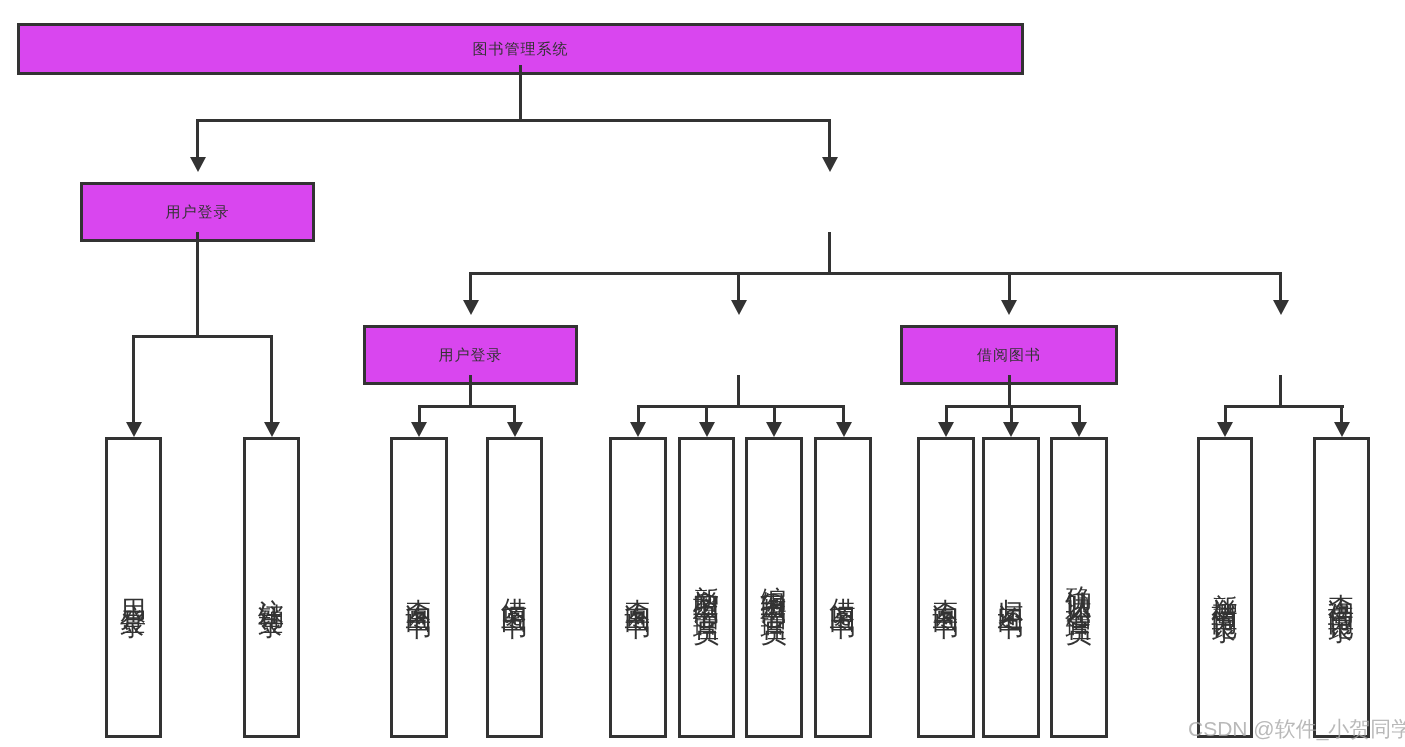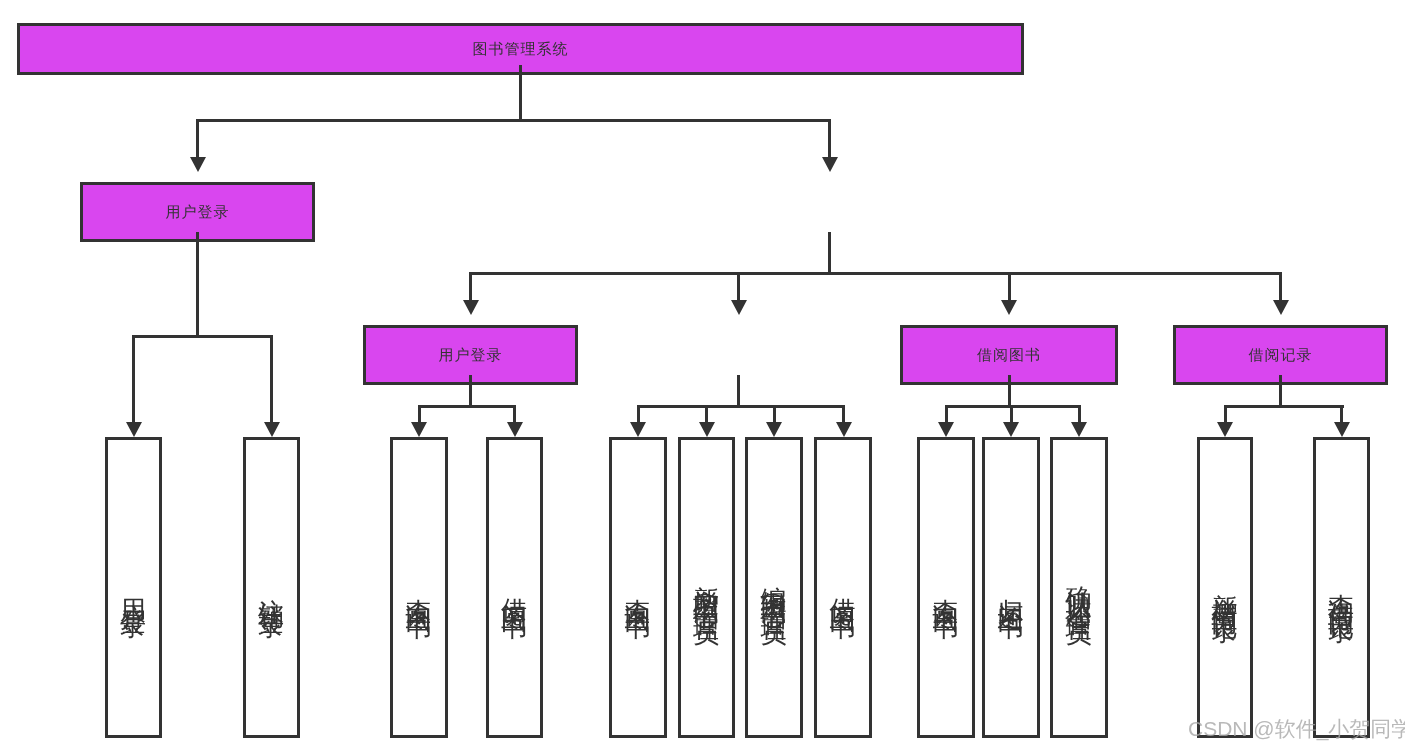--- a/index.html
+++ b/index.html
@@ -51,21 +51,20 @@
 <body>
 
 <div class="canvas">
 
   <div class="hbox b-root">图书管理系统</div>
 
   <div class="hbox b-user">用户登录</div>
 
   <div class="hbox b-l3a">用户登录</div>
   <div class="hbox b-l3c">借阅图书</div>
-  <div class="hbox b-l3d">借阅记录</div>
 
   <div class="leaf lf-1a">
     <span class="vtext">用户登录</span>
   </div>
   <div class="leaf lf-1b">
     <span class="vtext">注销登录</span>
   </div>
 
   <div class="leaf lf-2a">
     <span class="vtext">查询图书</span>

